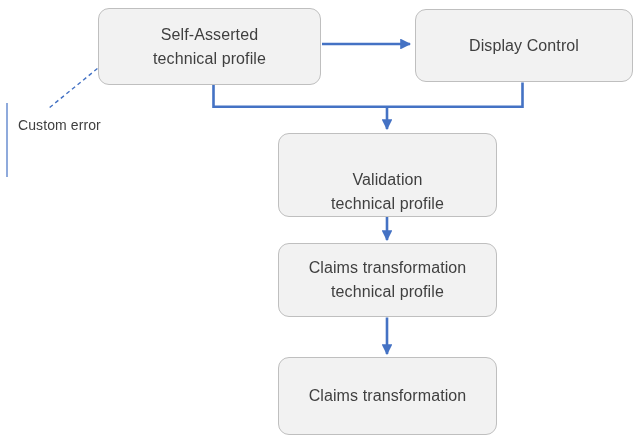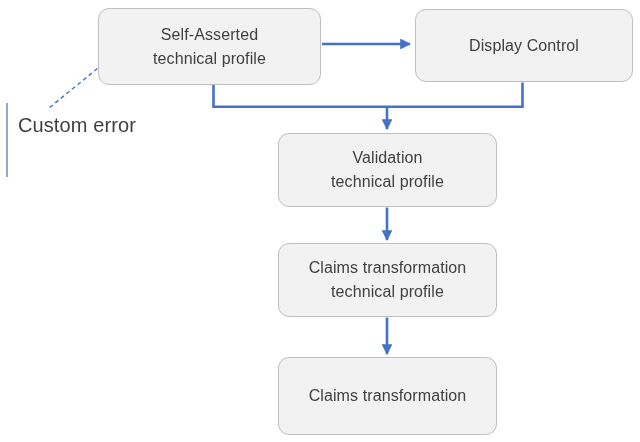--- a/index.html
+++ b/index.html
@@ -38,34 +38,34 @@
     justify-content: center;
     text-align: center;
     color: var(--text, #404040);
     font-size: 16px;
     line-height: 1.5;
     letter-spacing: 0.1px;
   }
   .node-label span { display: block; }
   #n-self      { left:  98px; top:   8px; width: 223px; height: 77px; align-items: center; }
   #n-display   { left: 415px; top:   9px; width: 218px; height: 73px; }
-  #n-valid     { left: 278px; top: 133px; width: 219px; height: 74px; }
+  #n-valid     { left: 278px; top: 133px; width: 219px; height: 84px; align-items: flex-end; }
   #n-claimstp  { left: 278px; top: 243px; width: 219px; height: 74px; }
   #n-claims    { left: 278px; top: 357px; width: 219px; height: 78px; }
   .annotation-bar {
     position: absolute;
     left: 6px; top: 103px;
     width: 2px; height: 74px;
     background: var(--annotation-bar, #8faadc);
   }
   .annotation-text {
     position: absolute;
     left: 18px; top: 113px;
     color: var(--text, #404040);
-    font-size: 20px;
+    font-size: 14px;
     line-height: 24px;
     letter-spacing: 0.1px;
   }
   .annotation-text span { display: block; }
 </style>
 </head>
 <body>
 
 <div class="canvas">
 

